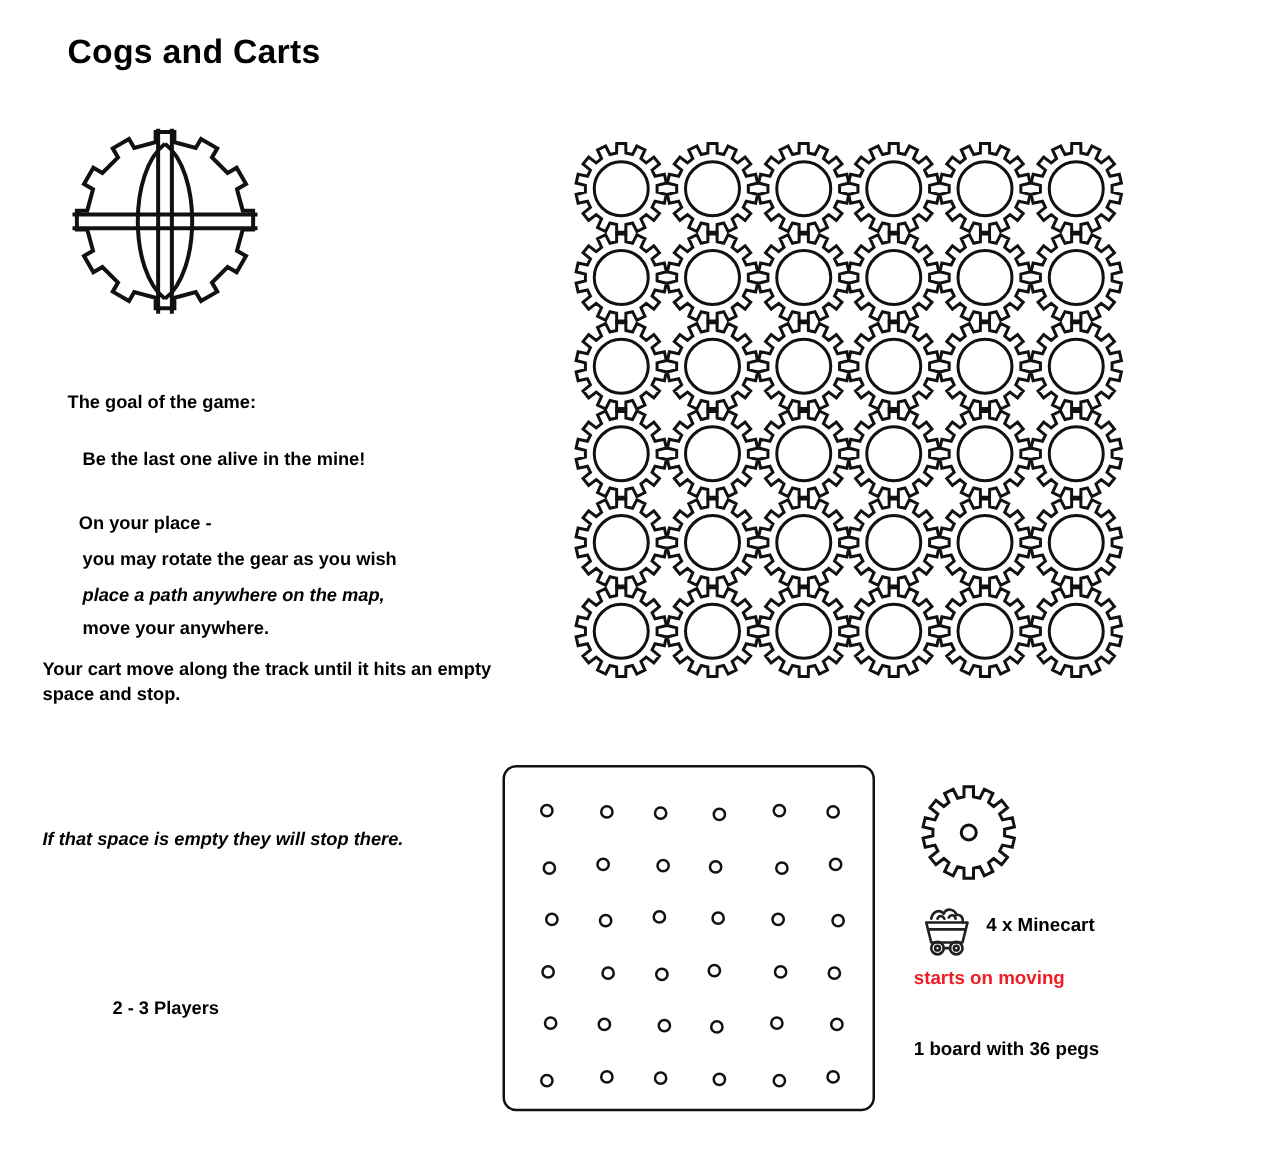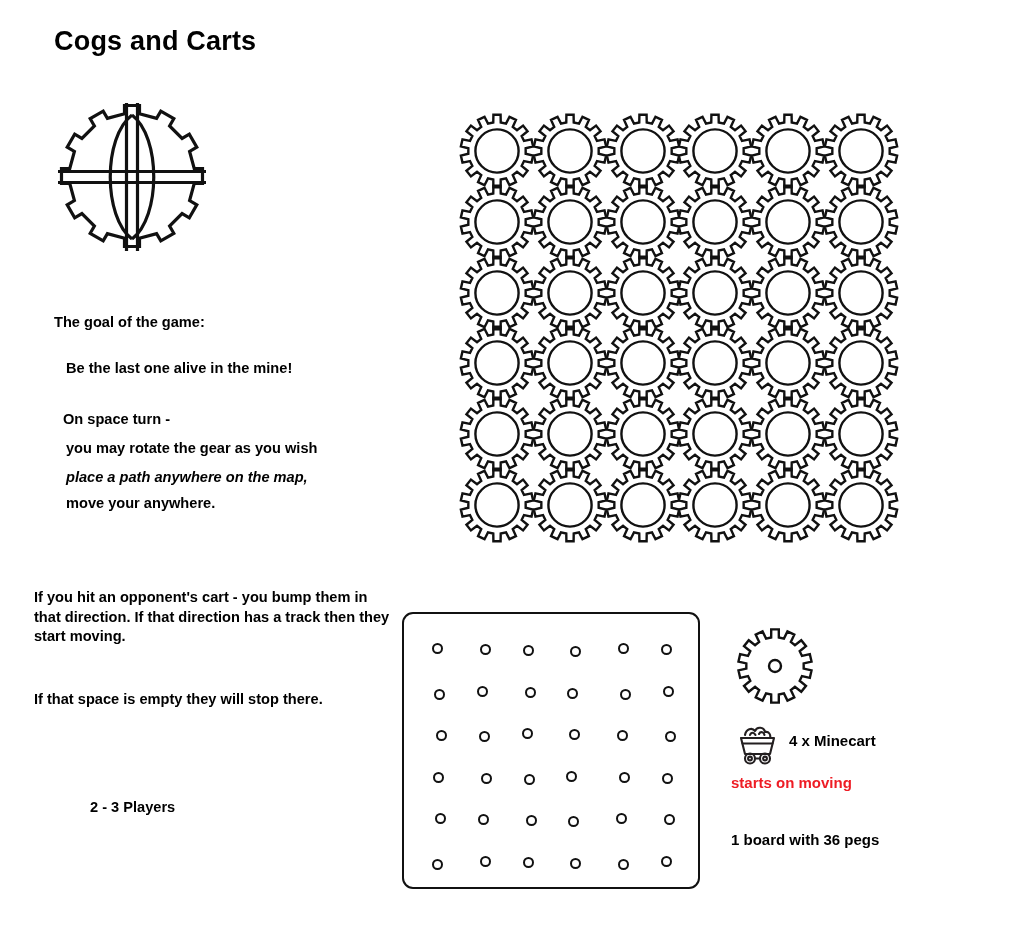--- a/index.html
+++ b/index.html
@@ -170,30 +170,29 @@
         <line x1="6" y1="74.5" x2="154" y2="74.5"></line>
         <line x1="6" y1="85.5" x2="154" y2="85.5"></line>
       </g>
     </svg>
   </div>
 
   <div class="rule-line" style="left:54px; top:313px;">The goal of the game:</div>
 
   <div class="rule-line" style="left:34px; top:359px;margin-left:32px;">Be the last one alive in the mine!</div>
 
-  <div class="rule-line" style="left:63px; top:410px;">On space turn -</div>
+  <div class="rule-line" style="left:63px; top:410px;">On your place -</div>
 
   <div class="rule-line" style="left:66px; top:439px;">you may rotate the gear as you wish</div>
   <div class="rule-line" style="left:66px; top:468px;font-style:italic;">place a path anywhere on the map,</div>
   <div class="rule-line" style="left:66px; top:494px;">move your anywhere.</div>
 
-  <div class="rule-block" style="left:34px; top:588px; width:360px;">If you hit an opponent's cart - you bump
-them in that direction. If that direction has
-a track then they start moving.</div>
-  <div class="rule-block" style="left:34px; top:690px; width:360px;">If that space is empty they will stop
+  <div class="rule-block" style="left:34px; top:527px; width:360px;">Your cart move along the track until it hits
+an empty space and stop.</div>
+  <div class="rule-block" style="left:34px; top:663px; width:360px;font-style:italic;">If that space is empty they will stop
 there.</div>
 
   <div class="rule-line" style="left:90px; top:798px;">2 - 3 Players</div>
 
   <div id="gear-grid">
       <div class="grid-gear" style="left: 0px; top: 0px;"><svg viewBox="0 0 100 100" width="80" height="80">
           <g fill="none" stroke="#111111" stroke-width="3" stroke-linejoin="miter">
             <path d="M 45.51 4.72 L 54.49 4.72 L 54.67 14.30 L 61.28 15.81 L 65.60 7.26 L 73.69 11.15 L 69.70 19.87 L 74.99 24.09 L 82.60 18.26 L 88.20 25.28 L 80.82 31.40 L 83.76 37.50 L 93.15 35.55 L 95.14 44.30 L 85.84 46.61 L 85.84 53.39 L 95.14 55.70 L 93.15 64.45 L 83.76 62.50 L 80.82 68.60 L 88.20 74.72 L 82.60 81.74 L 74.99 75.91 L 69.70 80.13 L 73.69 88.85 L 65.60 92.74 L 61.28 84.19 L 54.67 85.70 L 54.49 95.28 L 45.51 95.28 L 45.33 85.70 L 38.72 84.19 L 34.40 92.74 L 26.31 88.85 L 30.30 80.13 L 25.01 75.91 L 17.40 81.74 L 11.80 74.72 L 19.18 68.60 L 16.24 62.50 L 6.85 64.45 L 4.86 55.70 L 14.16 53.39 L 14.16 46.61 L 4.86 44.30 L 6.85 35.55 L 16.24 37.50 L 19.18 31.40 L 11.80 25.28 L 17.40 18.26 L 25.01 24.09 L 30.30 19.87 L 26.31 11.15 L 34.40 7.26 L 38.72 15.81 L 45.33 14.30 Z"></path>
             <circle cx="50" cy="50" r="27"></circle>
           </g>

